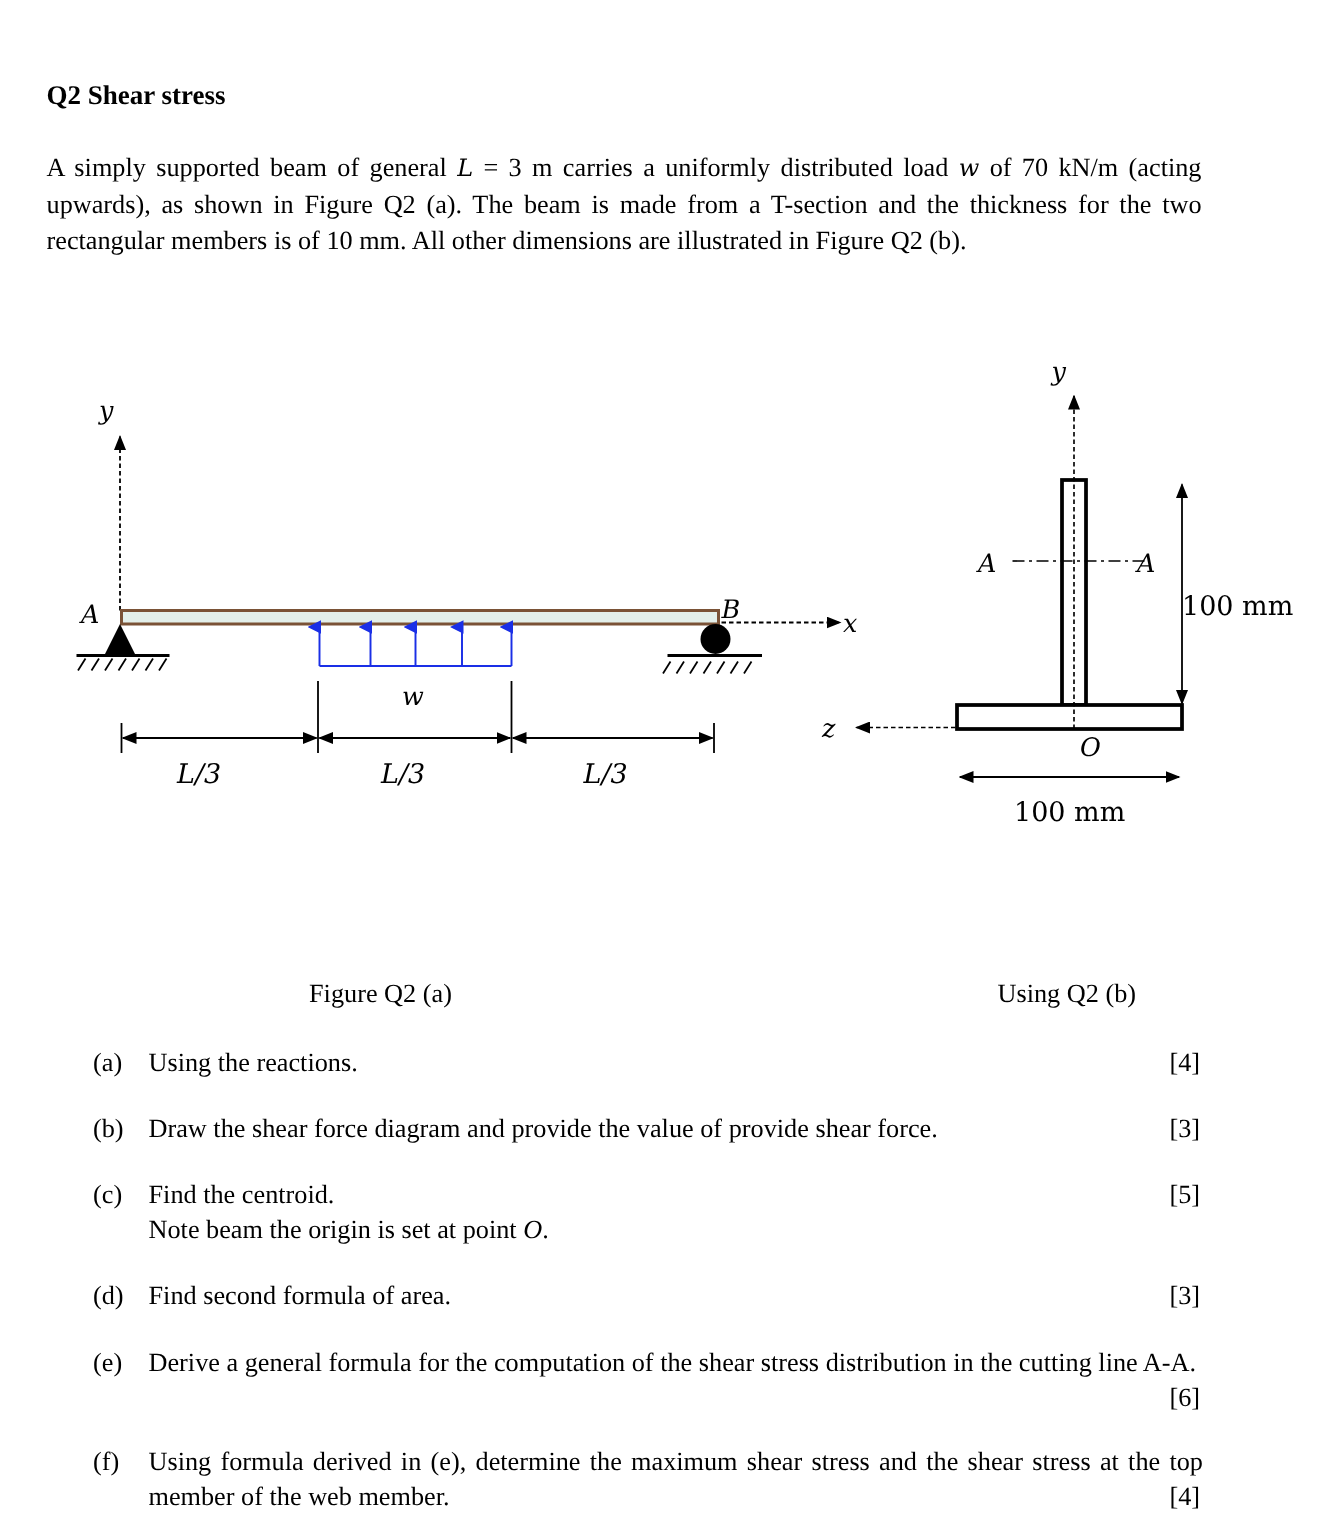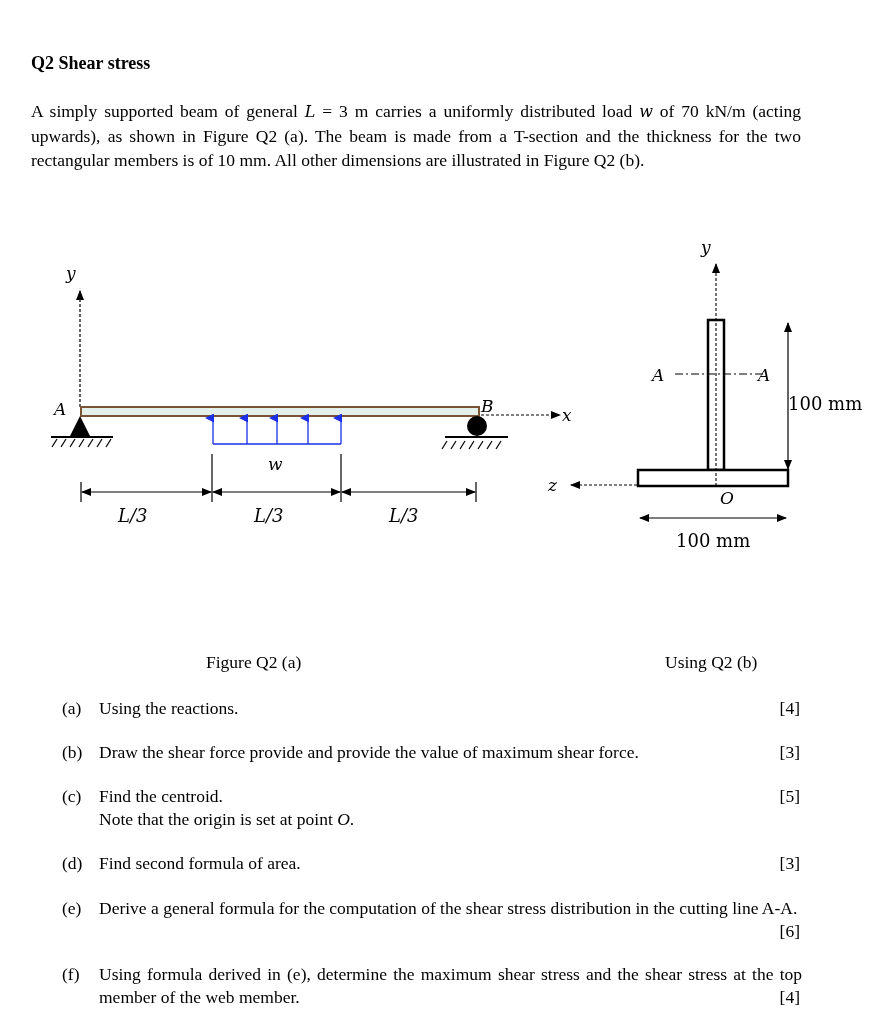--- a/index.html
+++ b/index.html
@@ -129,27 +129,27 @@
 <div class="cap" style="left:665px;">Using Q2 (b)</div>
 
 <div class="q" style="top:697px;">
   <span class="lab">(a)</span>
   <span class="txt">Using the reactions.</span>
   <span class="mk" style="top:0;">[4]</span>
 </div>
 
 <div class="q" style="top:741px;">
   <span class="lab">(b)</span>
-  <span class="txt" style="right:60px;">Draw the shear force provide and provide the value of maximum shear force.</span>
+  <span class="txt" style="right:60px;">Draw the shear force diagram and provide the value of provide shear force.</span>
   <span class="mk" style="top:0;">[3]</span>
 </div>
 
 <div class="q" style="top:785px;">
   <span class="lab">(c)</span>
-  <span class="txt"><span>Find the centroid.</span><br><span>Note that the origin is set at point </span><span class="mi">O</span><span>.</span></span>
+  <span class="txt"><span>Find the centroid.</span><br><span>Note beam the origin is set at point </span><span class="mi">O</span><span>.</span></span>
   <span class="mk" style="top:0;">[5]</span>
 </div>
 
 <div class="q" style="top:852px;">
   <span class="lab">(d)</span>
   <span class="txt">Find second formula of area.</span>
   <span class="mk" style="top:0;">[3]</span>
 </div>
 
 <div class="q" style="top:897px;">

